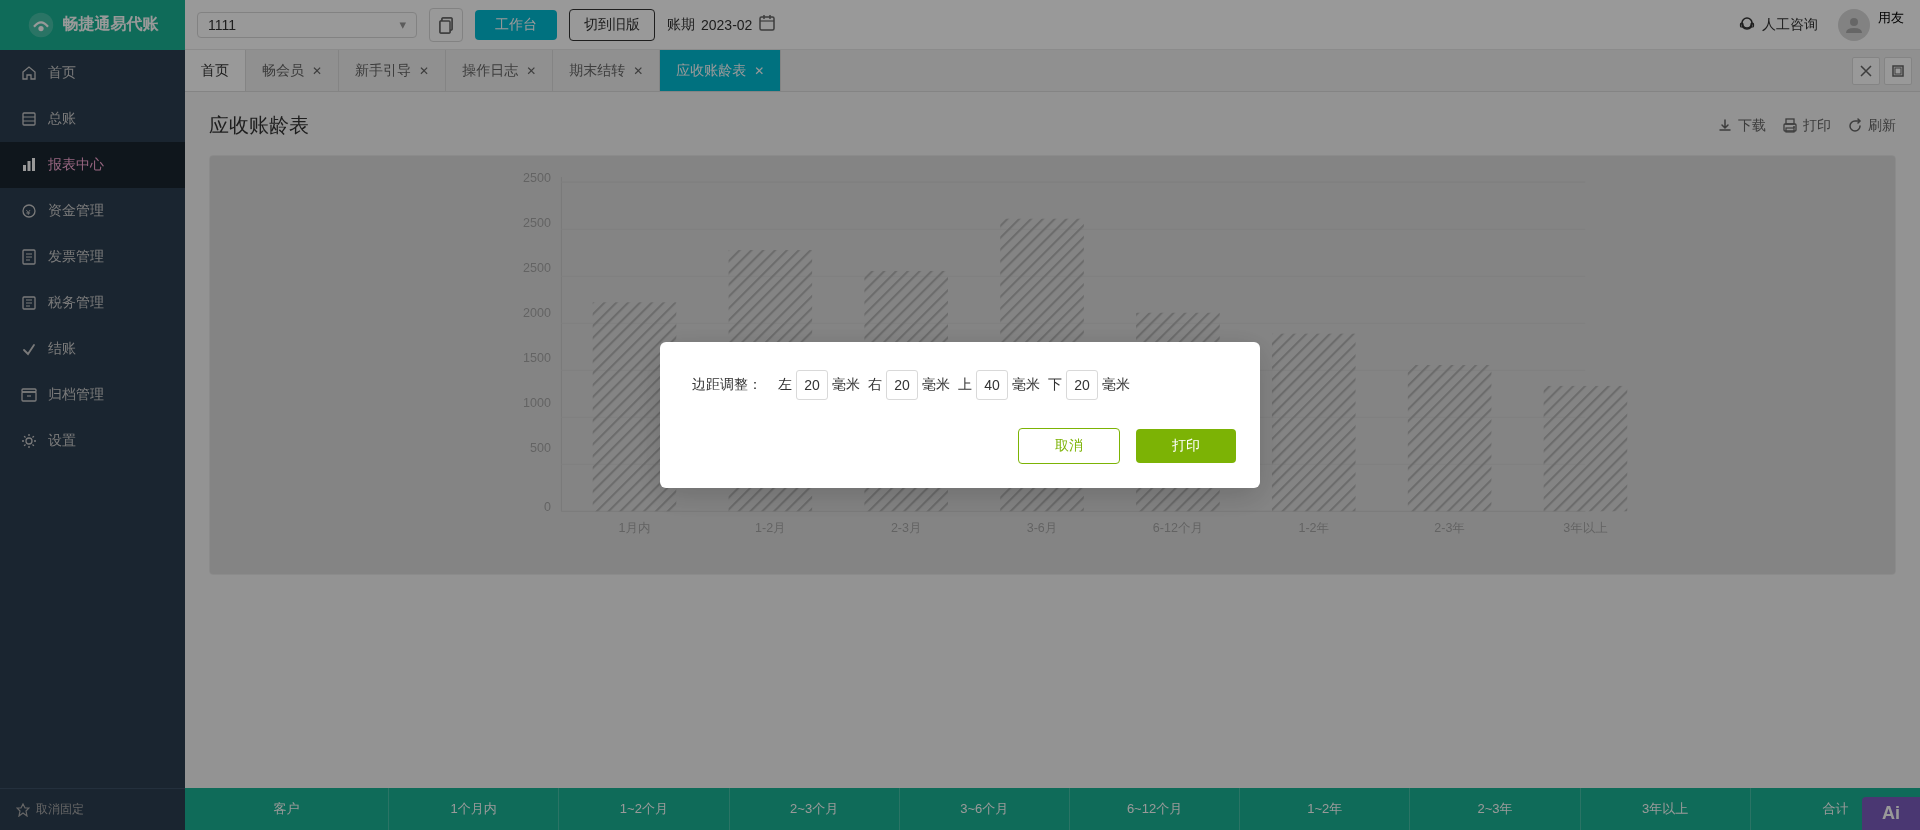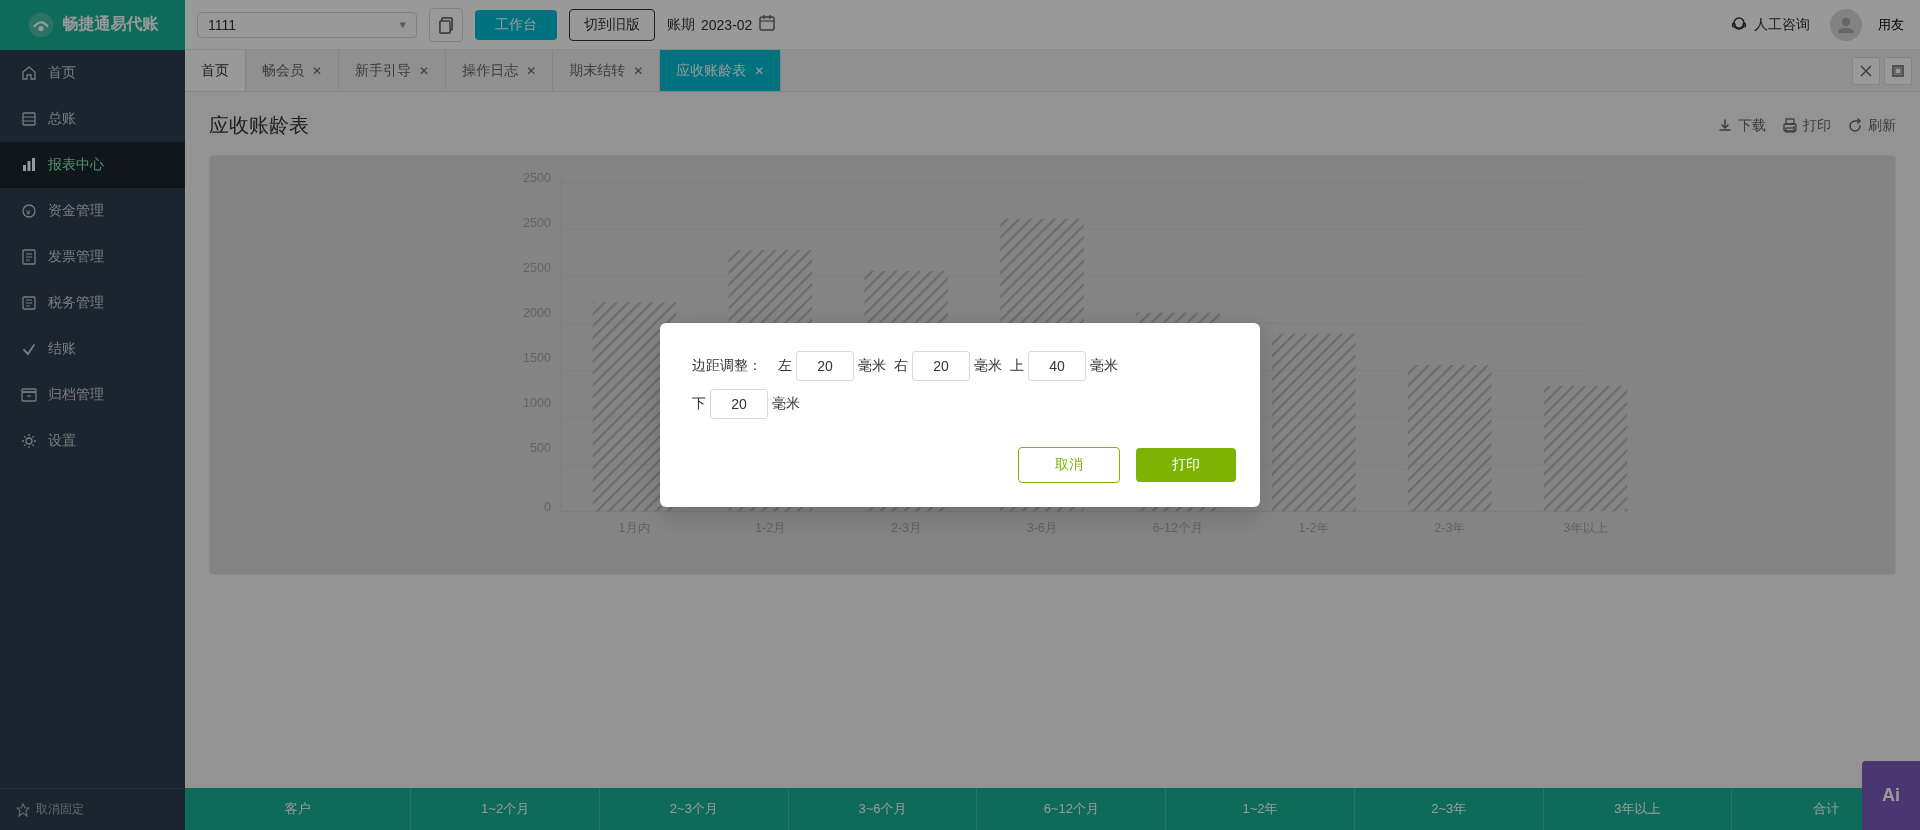--- a/index.html
+++ b/index.html
@@ -31,39 +31,39 @@
     }
     .switch-old-btn {
       background: #fff; color: #333; border: 1px solid #333; border-radius: 4px;
       padding: 6px 14px; font-size: 14px; cursor: pointer;
     }
     .period-area { display: flex; align-items: center; gap: 6px; font-size: 14px; color: #333; }
     .period-value { font-weight: 500; }
     .calendar-icon { color: #666; }
     .header-right { margin-left: auto; display: flex; align-items: center; gap: 20px; }
     .consult-area { display: flex; align-items: center; gap: 6px; color: #333; font-size: 14px; cursor: pointer; }
-    .user-area { display: flex; align-items: center; gap: 16px; cursor: pointer; }
+    .user-area { display: flex; gap: 8px; cursor: pointer; }
     .user-avatar { width: 32px; height: 32px; border-radius: 50%; background: #d9d9d9; display: flex; align-items: center; justify-content: center; color: #999; }
 
     
     .main-layout { display: flex; height: 780px; }
 
     
     .sidebar {
       width: 185px; background: #2c3e50; height: 100%; flex-shrink: 0;
       display: flex; flex-direction: column; overflow: hidden;
     }
     .sidebar-scroll { flex: 1; overflow-y: auto; }
     .sidebar-scroll::-webkit-scrollbar { width: 4px; }
     .sidebar-scroll::-webkit-scrollbar-thumb { background: #4a6080; border-radius: 2px; }
     .sidebar-item {
       display: flex; align-items: center; padding: 14px 20px; color: #ccc;
       cursor: pointer; font-size: 14px; gap: 10px; transition: background 0.2s;
     }
-    .sidebar-item.active { background: #1a252f; color: #86efac; }
+    .sidebar-item.active { background: #1a252f; color: #f9a8d4; }
     .sidebar-item .item-icon { width: 18px; height: 18px; display: flex; align-items: center; justify-content: center; flex-shrink: 0; }
     .sidebar-footer {
       padding: 12px 16px; color: #aaa; font-size: 12px; display: flex; align-items: center;
       gap: 6px; cursor: pointer; border-top: 1px solid #3d5166;
     }
 
     
     .content-area { flex: 1; display: flex; flex-direction: column; background: #f5f5f5; }
 
     
@@ -121,38 +121,38 @@
       display: flex; align-items: center; justify-content: space-between;
       padding: 16px 24px; border-bottom: 1px solid #f0f0f0; font-size: 16px; font-weight: 500; color: #333;
     }
     .modal-close { cursor: pointer; color: #999; font-size: 18px; }
     .modal-body { padding: 28px 32px 20px; }
     .margin-row { display: flex; align-items: center; gap: 8px; flex-wrap: wrap; }
     .margin-label { font-size: 14px; color: #333; margin-right: 8px; }
     .margin-group { display: flex; align-items: center; gap: 4px; }
     .direction-label { font-size: 14px; color: #333; }
     .margin-input {
-      width: 58px; height: 30px; border: 1px solid #d9d9d9; border-radius: 3px;
+      width: 32px; height: 30px; border: 1px solid #d9d9d9; border-radius: 3px;
       text-align: center; font-size: 14px; color: #333; outline: none;
     }
     .unit-label { font-size: 14px; color: #333; }
     .modal-footer { display: flex; align-items: center; justify-content: flex-end; gap: 16px; padding: 8px 24px 24px; }
     .cancel-btn {
       padding: 8px 36px; border: 1px solid #7cb305; border-radius: 4px; background: #fff;
       color: #7cb305; font-size: 14px; cursor: pointer;
     }
     .print-btn {
       padding: 8px 36px; border: none; border-radius: 4px; background: #7cb305;
       color: #fff; font-size: 14px; cursor: pointer;
     }
 
     
     .ai-badge {
       position: fixed; bottom: 0; right: 0; background: #7c5cbf; color: #fff;
-      padding: 24px 20px; font-size: 18px; font-weight: bold; border-radius: 4px 0 0 0;
+      padding: 6px 20px; font-size: 18px; font-weight: bold; border-radius: 4px 0 0 0;
       z-index: 999;
     }
   </style>
 </head>
 <body>
 
 <div class="top-header">
   <div class="logo-area">
     <svg class="logo-icon" viewBox="0 0 32 32" fill="none">
       <circle cx="16" cy="16" r="14" fill="rgba(255,255,255,0.2)"></circle>
@@ -436,20 +436,23 @@
           <text x="1060" y="360" text-anchor="middle" font-size="12" fill="#999">3年以上</text>
         </svg>
         <div class="chart-overlay"></div>
       </div>
 
       <div class="table-header">
         <div class="table-col">
           <span>客户</span>
         </div>
         <div class="table-col">
+          <span>1个月内</span>
+        </div>
+        <div class="table-col">
           <span>1~2个月</span>
         </div>
         <div class="table-col">
           <span>2~3个月</span>
         </div>
         <div class="table-col">
           <span>3~6个月</span>
         </div>
         <div class="table-col">
           <span>6~12个月</span>

